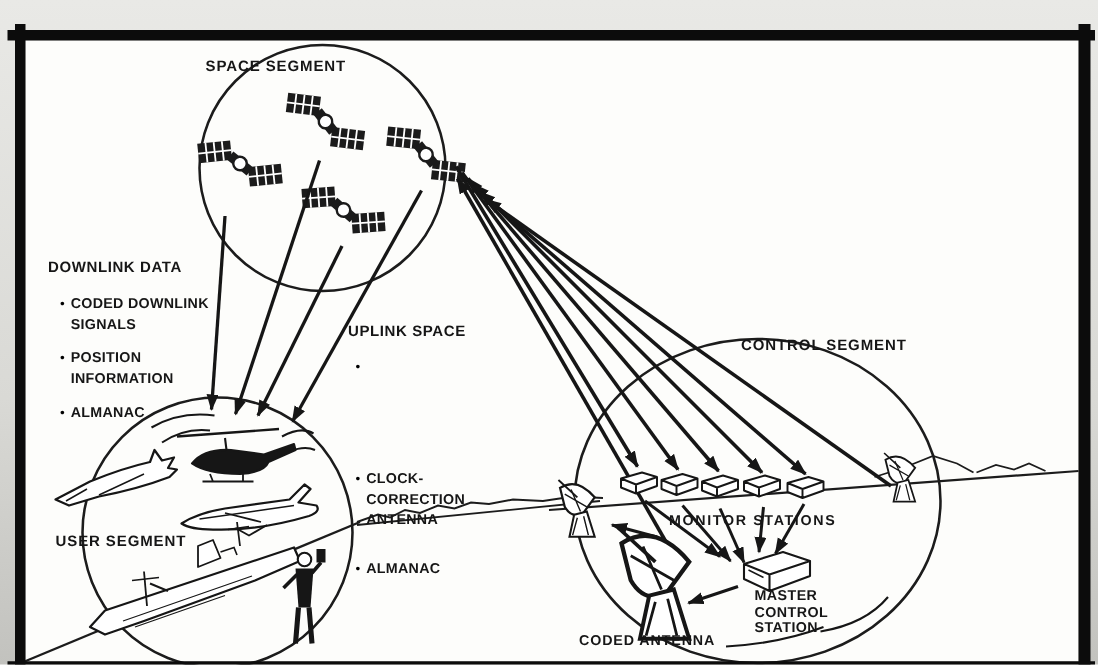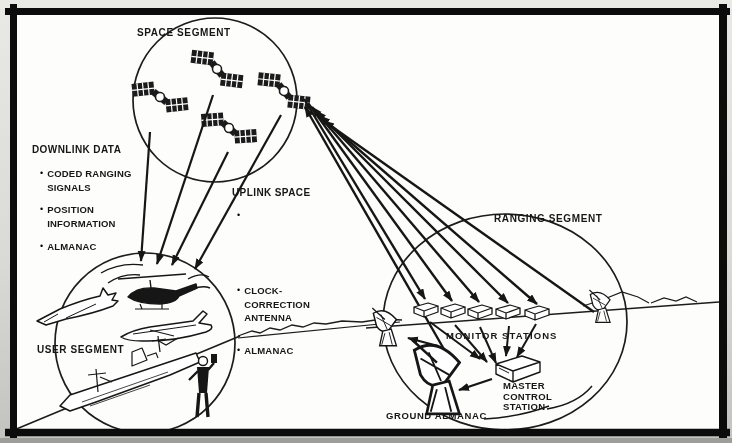--- a/index.html
+++ b/index.html
@@ -2,30 +2,30 @@
 <html><head>
 <meta charset="utf-8">
 <style>
   html,body{margin:0;padding:0;}
   body{
     width:732px;height:443px;overflow:hidden;
     background:linear-gradient(180deg,#e9e9e6 0%,#d9d9d5 60%,#c2c2be 100%);
     font-family:"Liberation Sans",sans-serif;
     position:relative;
   }
-  #stage{position:absolute;left:0;top:0;width:732px;height:371px;}
+  #stage{position:absolute;left:0;top:12px;width:732px;height:371px;}
   #paper{position:absolute;left:17px;top:15px;width:702px;height:414px;background:#fdfdfb;}
   svg{position:absolute;left:0;top:0;}
   .lbl{
     position:absolute;color:#161616;
     font-weight:700;font-size:9.5px;line-height:12px;
     letter-spacing:.3px;white-space:pre-line;
   }
   .seg{font-size:10px;letter-spacing:.6px;}
-  .list{position:absolute;}
+  .list{position:absolute;margin-top:17px;}
   .item{position:absolute;display:flex;gap:4px;}
   .item .bullet{font-size:9px;line-height:13px;}
   .item .txt{font-weight:700;font-size:9.5px;line-height:13.5px;color:#161616;white-space:pre-line;letter-spacing:.2px;}
   .title{font-weight:700;font-size:10px;color:#161616;letter-spacing:.4px;}
   .ls1{letter-spacing:1.1px;}
 </style>
 </head>
 <body>
 
 <div id="stage">
@@ -184,27 +184,27 @@
       <line x1="5" y1="11.5" x2="730" y2="11.5" stroke-width="7"></line>
       <line x1="5" y1="432.5" x2="730" y2="432.5" stroke-width="7.5"></line>
       <line x1="13.5" y1="4" x2="13.5" y2="440" stroke-width="7"></line>
       <line x1="723" y1="4" x2="723" y2="440" stroke-width="8"></line>
     </g>
     <rect x="0" y="438" width="732" height="5" fill="#9d9d99"></rect>
   </svg>
 
   <div class="lbl seg" style="left:137px;top:27px;">SPACE SEGMENT</div>
   <div class="lbl seg" style="left:37px;top:344px;">USER SEGMENT</div>
-  <div class="lbl seg" style="left:494px;top:213px;">RANGING SEGMENT</div>
+  <div class="lbl seg" style="left:494px;top:213px;">CONTROL SEGMENT</div>
 
   <div class="list" style="left:32px;top:144px;width:150px;height:120px;">
     <div class="lbl title" style="left:0;top:0;">DOWNLINK DATA</div>
     <div class="item" style="left:8px;top:23px;">
       <span class="bullet">•</span>
-      <span class="txt">CODED RANGING
+      <span class="txt">CODED DOWNLINK
 SIGNALS</span>
     </div>
     <div class="item" style="left:8px;top:59px;">
       <span class="bullet">•</span>
       <span class="txt">POSITION
 INFORMATION</span>
     </div>
     <div class="item" style="left:8px;top:96px;">
       <span class="bullet">•</span>
       <span class="txt">ALMANAC</span>
@@ -225,14 +225,14 @@
     <div class="item" style="left:5px;top:157px;">
       <span class="bullet">•</span>
       <span class="txt">ALMANAC</span>
     </div>
   </div>
 
   <div class="lbl" style="left:503px;top:381px;line-height:10.5px;">MASTER
 CONTROL
 STATION</div>
   <div class="lbl ls1" style="left:446px;top:330px;">MONITOR STATIONS</div>
-  <div class="lbl" style="left:386px;top:410px;letter-spacing:.6px;">GROUND ALMANAC</div>
+  <div class="lbl" style="left:386px;top:410px;letter-spacing:.6px;">CODED ANTENNA</div>
 </div>
 
 </body></html>

